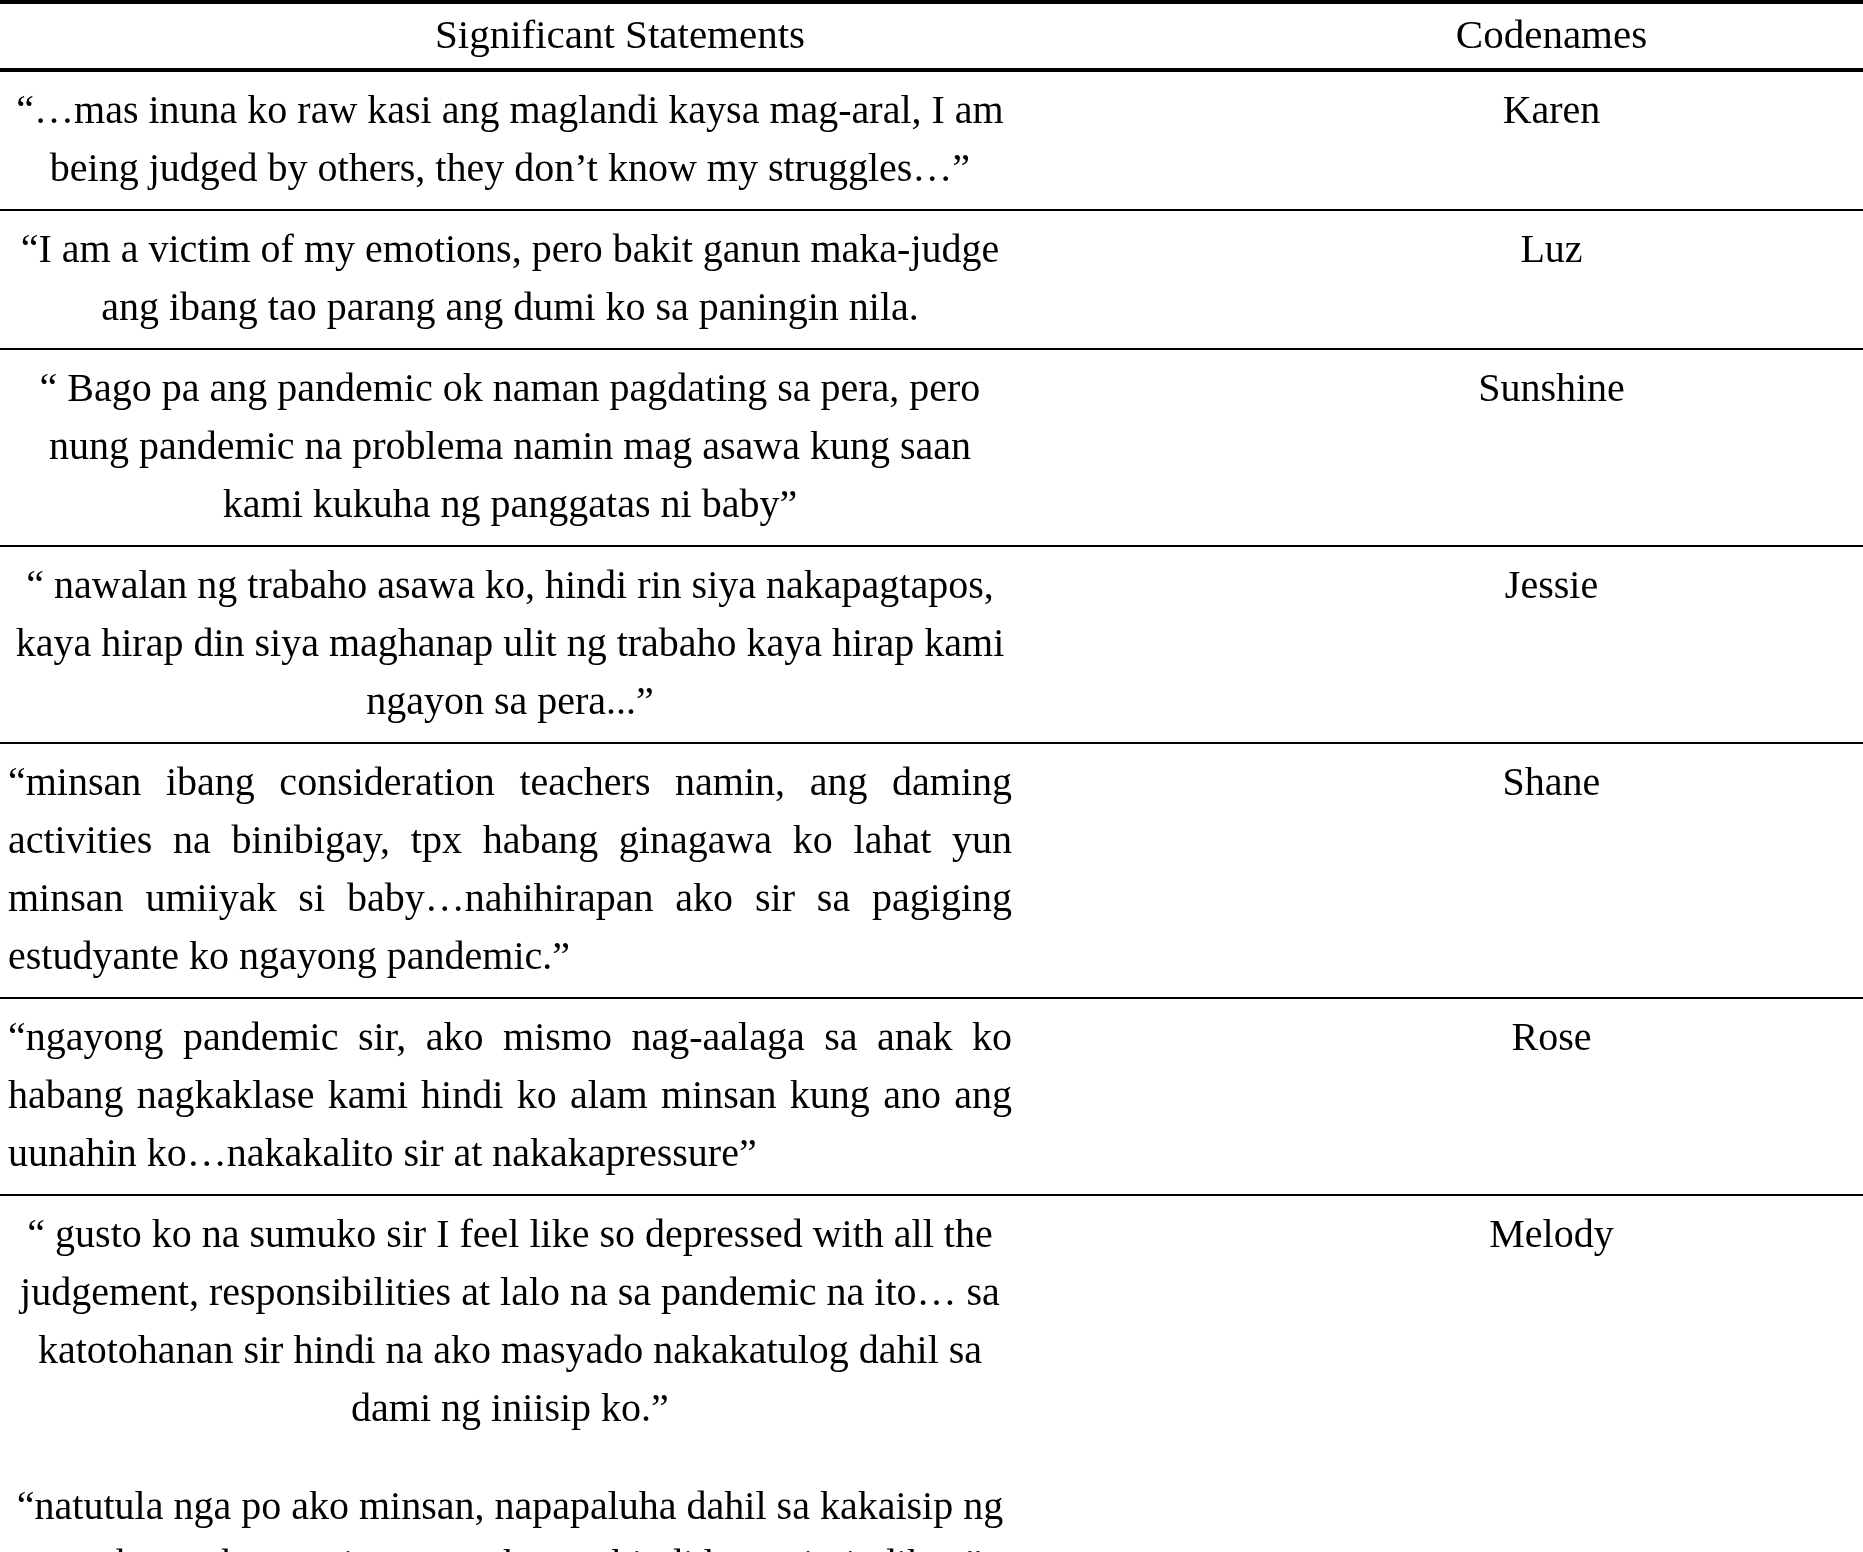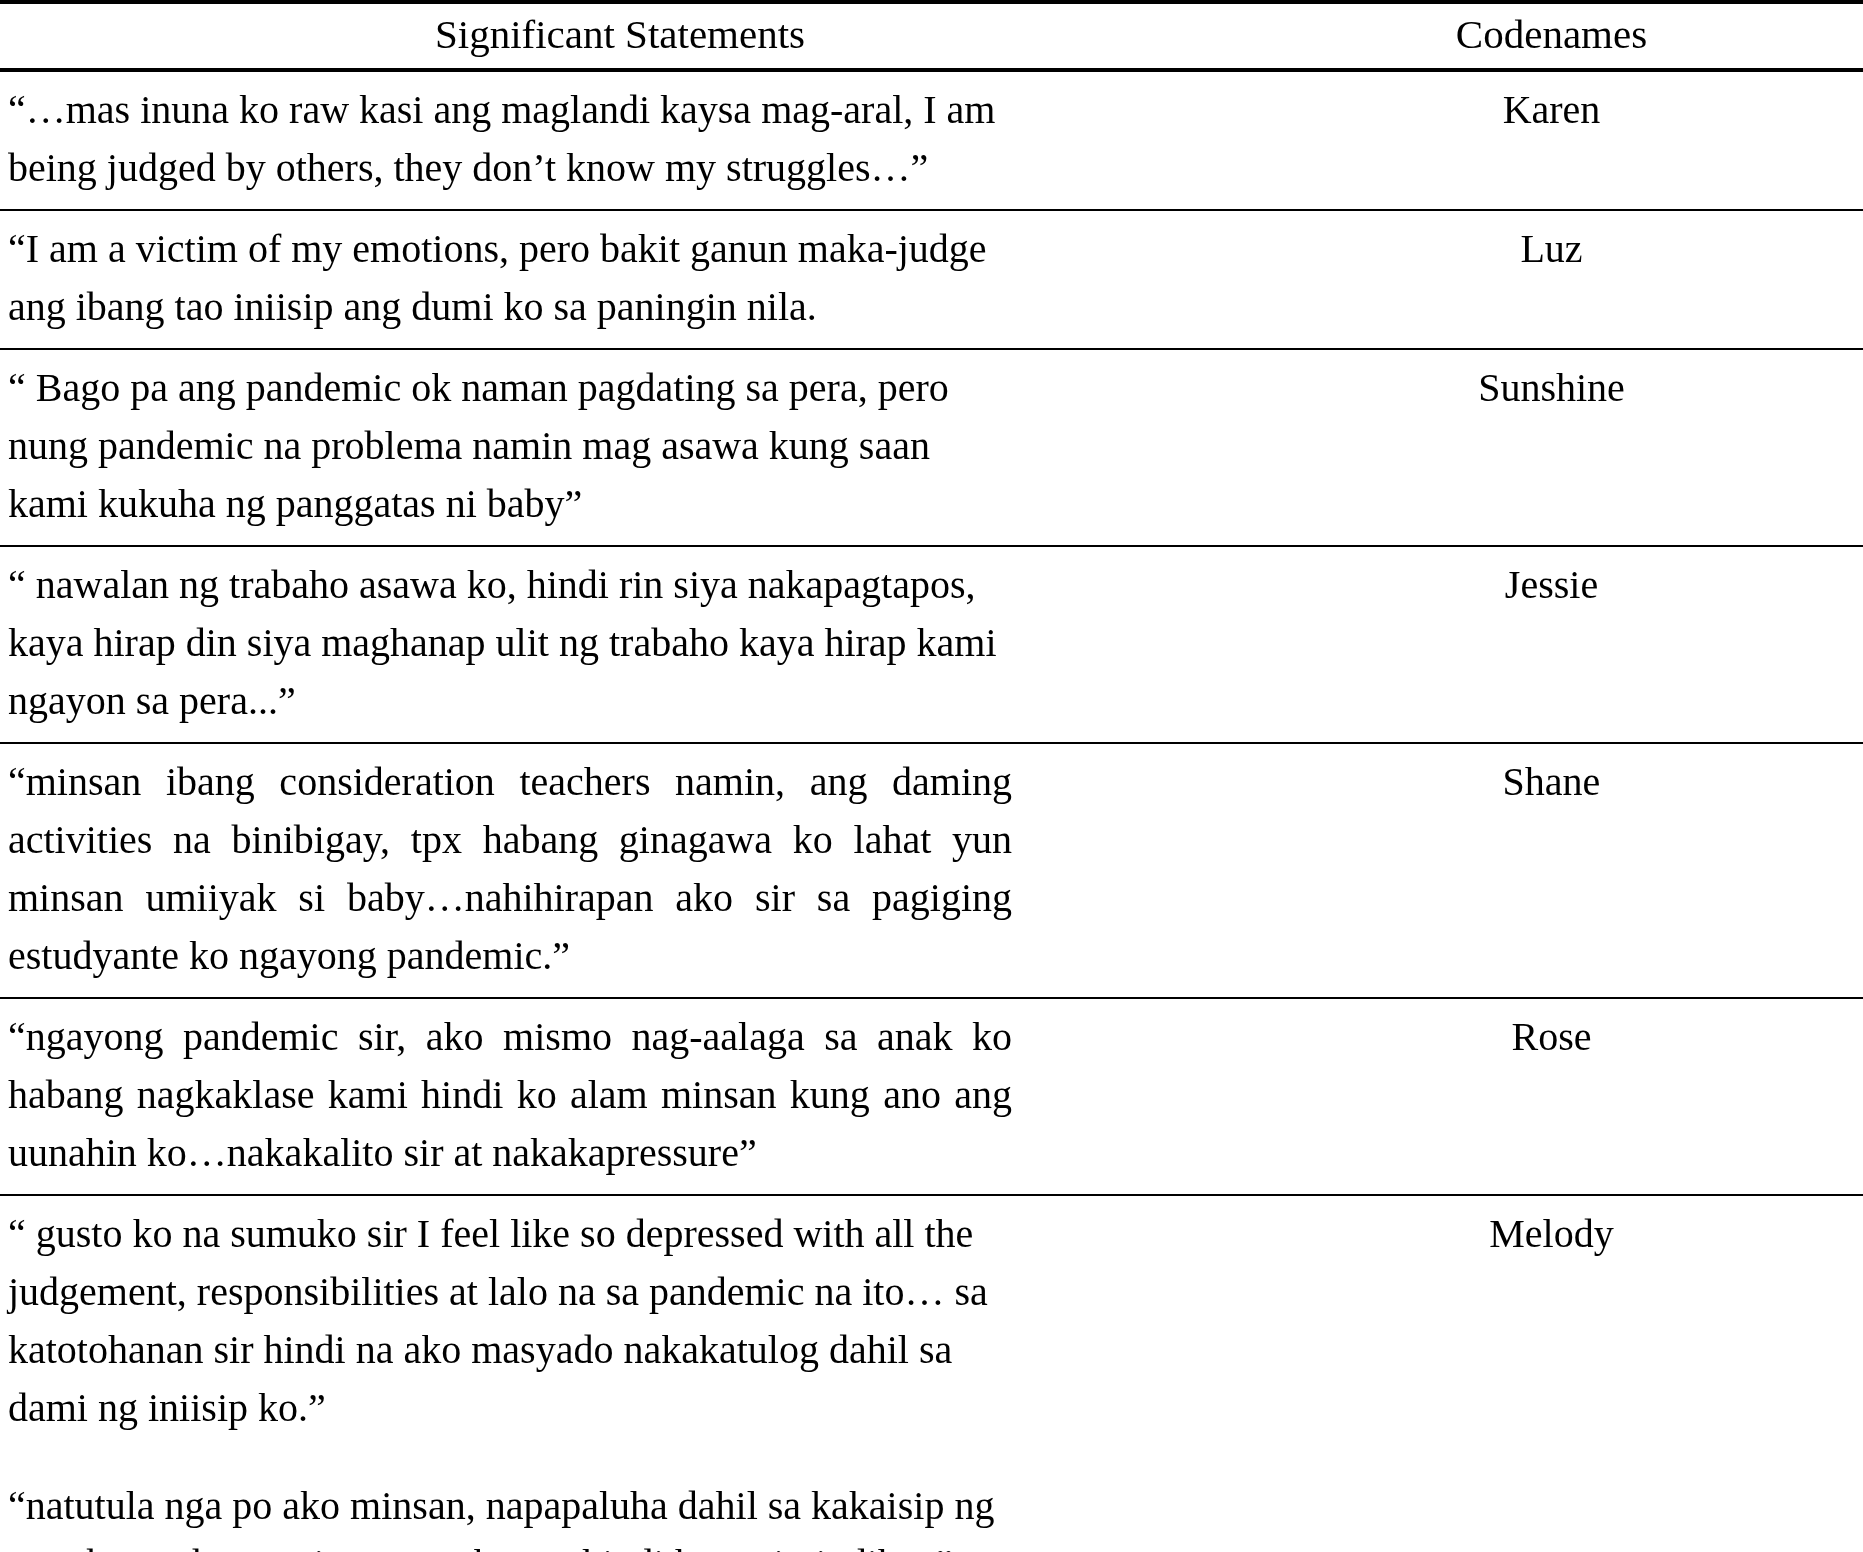--- a/index.html
+++ b/index.html
@@ -65,21 +65,21 @@
     width: 623px;
     font-size: 40px;
     line-height: 1.45;
     vertical-align: top;
     text-align: center;
     padding: 9px 262px 12px 0;
     box-sizing: border-box;
     white-space: nowrap;
   }
 
-  .align-left   { text-align: left; }
+  .align-left   { text-align: center; }
   .align-just   { text-align: justify; text-justify: inter-word; }
 
   .para        { margin: 0; }
   .para + .para { margin-top: 40px; }
 </style>
 </head>
 <body>
 
 <div id="page">
   <table class="table">
@@ -91,21 +91,21 @@
     </thead>
     <tbody id="table-body">
         <tr class="rule-row">
           <td class="td-statement align-left">
             <p class="para">“…mas inuna ko raw kasi ang maglandi kaysa mag-aral, I am being judged by others, they don’t know my struggles…”</p>
           </td>
           <td class="td-code">Karen</td>
         </tr>
         <tr class="rule-row">
           <td class="td-statement align-left">
-            <p class="para">“I am a victim of my emotions, pero bakit ganun maka-judge ang ibang tao iniisip ang dumi ko sa paningin nila.</p>
+            <p class="para">“I am a victim of my emotions, pero bakit ganun maka-judge ang ibang tao parang ang dumi ko sa paningin nila.</p>
           </td>
           <td class="td-code">Luz</td>
         </tr>
         <tr class="rule-row">
           <td class="td-statement align-left">
             <p class="para">“ Bago pa ang pandemic ok naman pagdating sa pera, pero nung pandemic na problema namin mag asawa kung saan kami kukuha ng panggatas ni baby”</p>
           </td>
           <td class="td-code">Sunshine</td>
         </tr>
         <tr class="rule-row">

